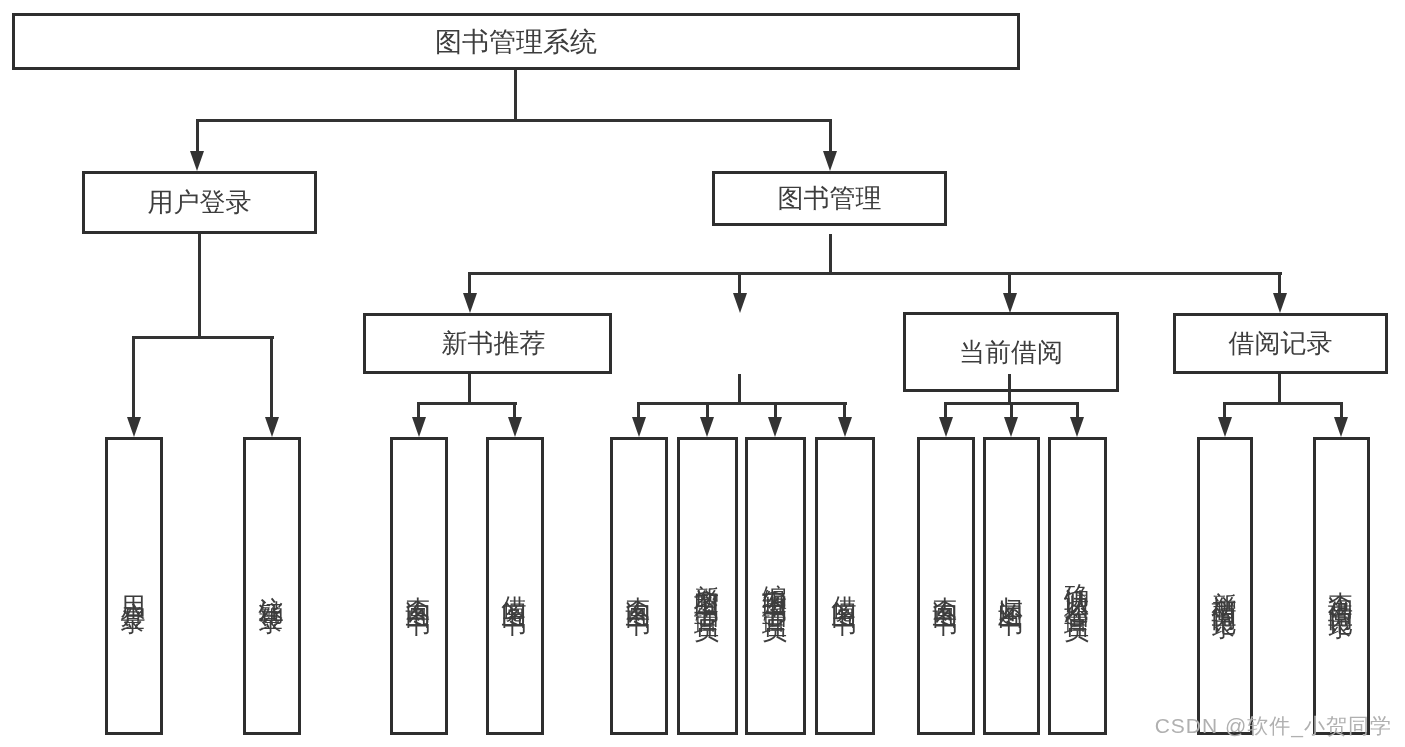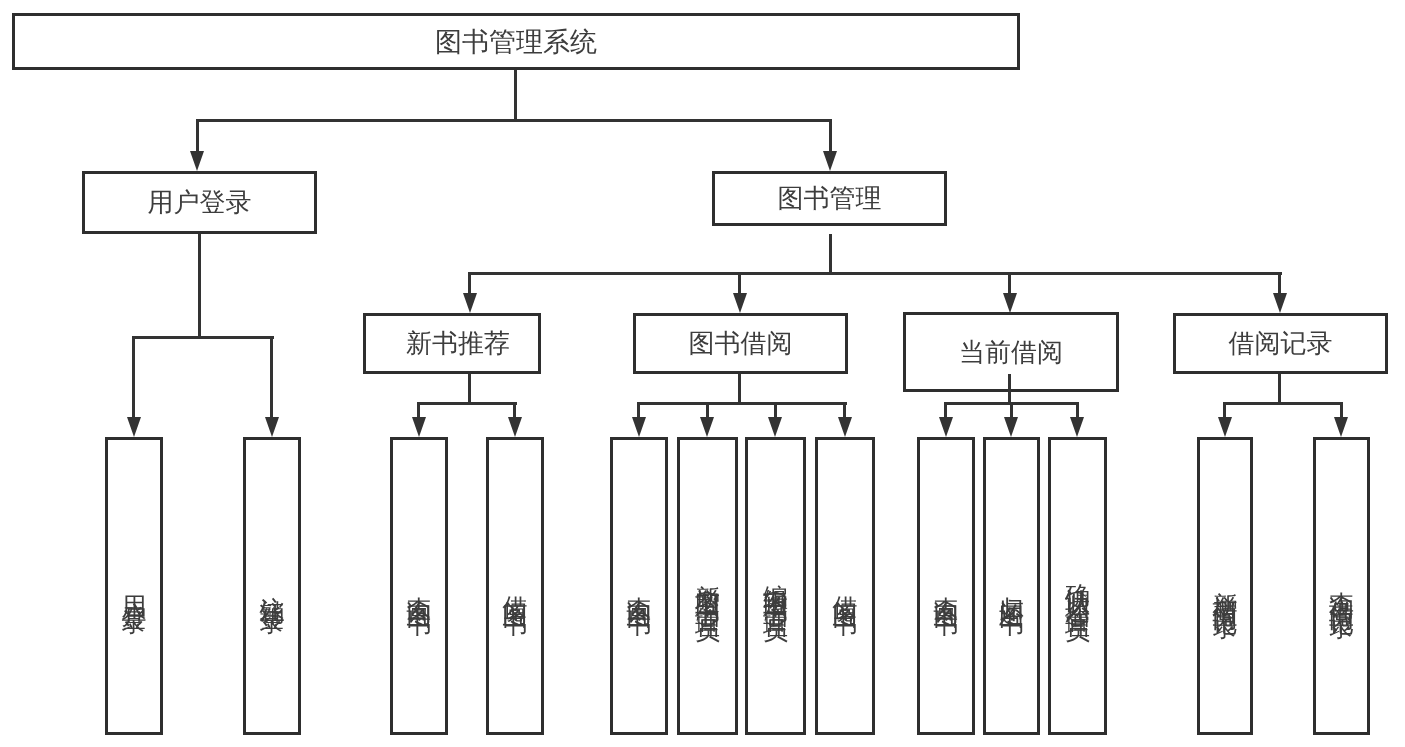--- a/index.html
+++ b/index.html
@@ -23,21 +23,20 @@
     position: absolute;
     box-sizing: border-box;
     border: 3px solid var(--border);
     background: var(--background);
     display: flex;
     align-items: center;
     justify-content: center;
     color: var(--text);
     font-size: 26px;
     white-space: nowrap;
-    font-family: Liberation Serif, serif;
   }
   .node.title { font-size: 27px; }
   .node.vert {
     writing-mode: vertical-rl;
     font-size: 25px;
     letter-spacing: 5px;
     white-space: normal;
   }
   .hl { position: absolute; height: 3px; background: var(--line); }
   .vl { position: absolute; width: 3px; background: var(--line); }
@@ -85,22 +84,21 @@
   <div class="hl" style="left:469px; top:272px; width:813px;"></div>
   <div class="vl" style="left:468px; top:272px; height:24px;"></div>
   <div class="ar" style="left:463px; top:293px;"></div>
   <div class="vl" style="left:738px; top:272px; height:24px;"></div>
   <div class="ar" style="left:733px; top:293px;"></div>
   <div class="vl" style="left:1008px; top:272px; height:24px;"></div>
   <div class="ar" style="left:1003px; top:293px;"></div>
   <div class="vl" style="left:1278px; top:272px; height:24px;"></div>
   <div class="ar" style="left:1273px; top:293px;"></div>
 
-  <div class="node" style="left:363px; top:313px; width:178px; height:61px;padding-left:12px;">新书推荐</div>
-  <div class="node" style="left:633px; top:313px; width:215px; height:61px;">图书借阅</div>
+  <div class="node" style="left:363px; top:313px; width:249px; height:61px;padding-left:12px;">新书推荐</div>
   <div class="node" style="left:903px; top:312px; width:216px; height:80px;">当前借阅</div>
   <div class="node" style="left:1173px; top:313px; width:215px; height:61px;">借阅记录</div>
 
   <div class="vl" style="left:468px; top:374px; height:31px;"></div>
   <div class="hl" style="left:418px; top:402px; width:99px;"></div>
   <div class="vl" style="left:417px; top:402px; height:18px;"></div>
   <div class="ar" style="left:412px; top:417px;"></div>
   <div class="vl" style="left:513px; top:402px; height:18px;"></div>
   <div class="ar" style="left:508px; top:417px;"></div>
 
@@ -142,14 +140,15 @@
   <div class="node vert" style="left:745px; top:437px; width:61px; height:298px;">编辑图书（管理员）</div>
   <div class="node vert" style="left:815px; top:437px; width:60px; height:298px;">借阅图书</div>
 
   <div class="node vert" style="left:917px; top:437px; width:58px; height:298px;">查询图书</div>
   <div class="node vert" style="left:983px; top:437px; width:57px; height:298px;">归还图书</div>
   <div class="node vert" style="left:1048px; top:437px; width:59px; height:298px;">确认归还（管理员）</div>
 
   <div class="node vert" style="left:1197px; top:437px; width:56px; height:298px;">新增借阅记录</div>
   <div class="node vert" style="left:1313px; top:437px; width:57px; height:298px;">查询借阅记录</div>
 
+  <div class="watermark">CSDN @软件_小贺同学</div>
 
 </div>
 
 </body></html>

